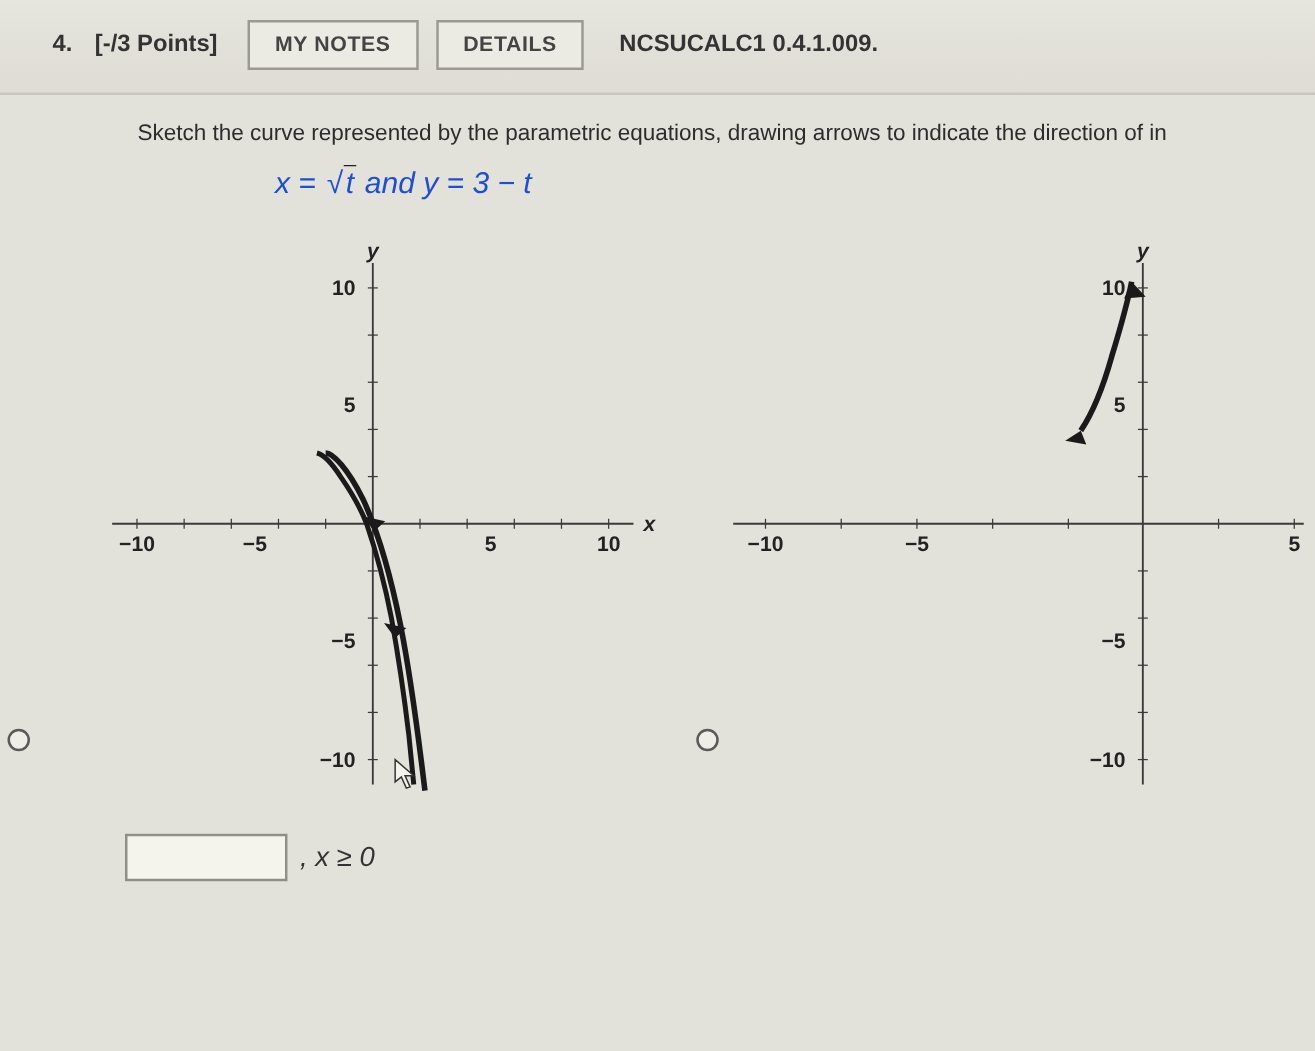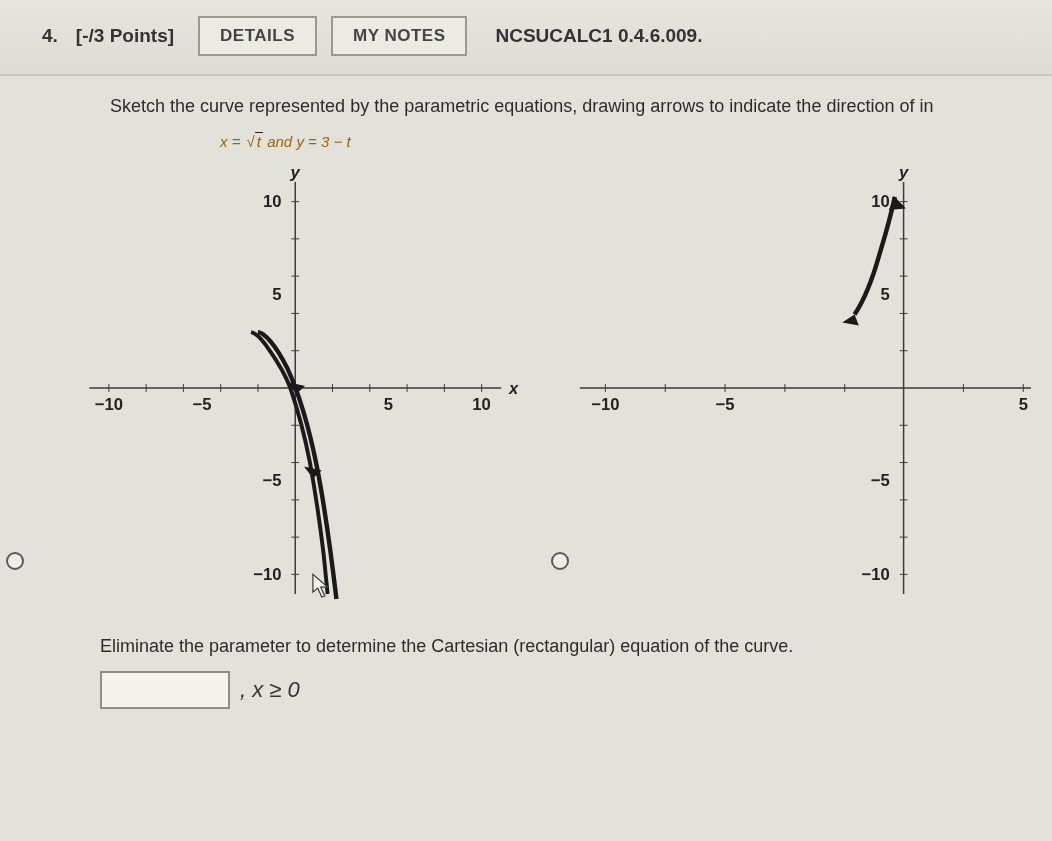--- a/index.html
+++ b/index.html
@@ -46,34 +46,34 @@
     letter-spacing: .5px;
     cursor: pointer;
   }
   .book-ref {
     font-size: 19px;
     font-weight: bold;
     color: #333;
     margin-left: 14px;
   }
   .content {
-    padding: 20px 21px 10px 110px;
+    padding: 20px 9px 10px 110px;
   }
   .instr {
     font-size: 18px;
     color: #2c2c2c;
     margin-bottom: 16px;
     white-space: nowrap;
   }
   .equation {
-    font-size: 15px;
+    font-size: 24px;
     font-style: italic;
-    color: #a16207;
+    color: #1d4ed8;
     margin-left: 110px;
-    margin-bottom: 8px;
+    margin-bottom: 28px;
   }
   .equation .sqrt {
     font-style: normal;
     position: relative;
     padding-left: 2px;
   }
   .equation .sqrt::before {
     content: "√";
     font-style: normal;
   }
@@ -135,23 +135,23 @@
   }
 </style>
 </head>
 <body>
 
 <div class="page">
 
   <div class="header-row">
     <span class="qnum">4.</span>
     <span class="points">[-/3 Points]</span>
+    <button class="btn">MY NOTES</button>
     <button class="btn">DETAILS</button>
-    <button class="btn">MY NOTES</button>
-    <span class="book-ref">NCSUCALC1 0.4.6.009.</span>
+    <span class="book-ref">NCSUCALC1 0.4.1.009.</span>
   </div>
 
   <div class="content">
     <div class="instr">Sketch the curve represented by the parametric equations, drawing arrows to indicate the direction of in</div>
 
     <div class="equation">
       <span>x = </span><span class="sqrt"><span class="rad">t</span></span><span> and y = 3 − t</span>
     </div>
 
     <div class="charts-row">
@@ -251,21 +251,20 @@
           </g>
           <path d="M 340 155 C 350 140 358 120 365 95 C 372 72 377 55 381 35" stroke="#1a1a1a" stroke-width="4.5" fill="none"></path>
           <polygon points="381,35 371,46 388,50" fill="#1a1a1a" transform="rotate(-18 381 35)"></polygon>
           <polygon points="340,155 349,143 332,146" fill="#1a1a1a" transform="rotate(200 340 155)"></polygon>
         </svg>
       </div>
 
     </div>
 
     <div class="elim">
-      <div class="elim-text">Eliminate the parameter to determine the Cartesian (rectangular) equation of the curve.</div>
       <div class="answer-row">
         <div class="answer-box"></div>
         <span class="constraint">, x ≥ 0</span>
       </div>
     </div>
 
   </div>
 
 </div>
 

